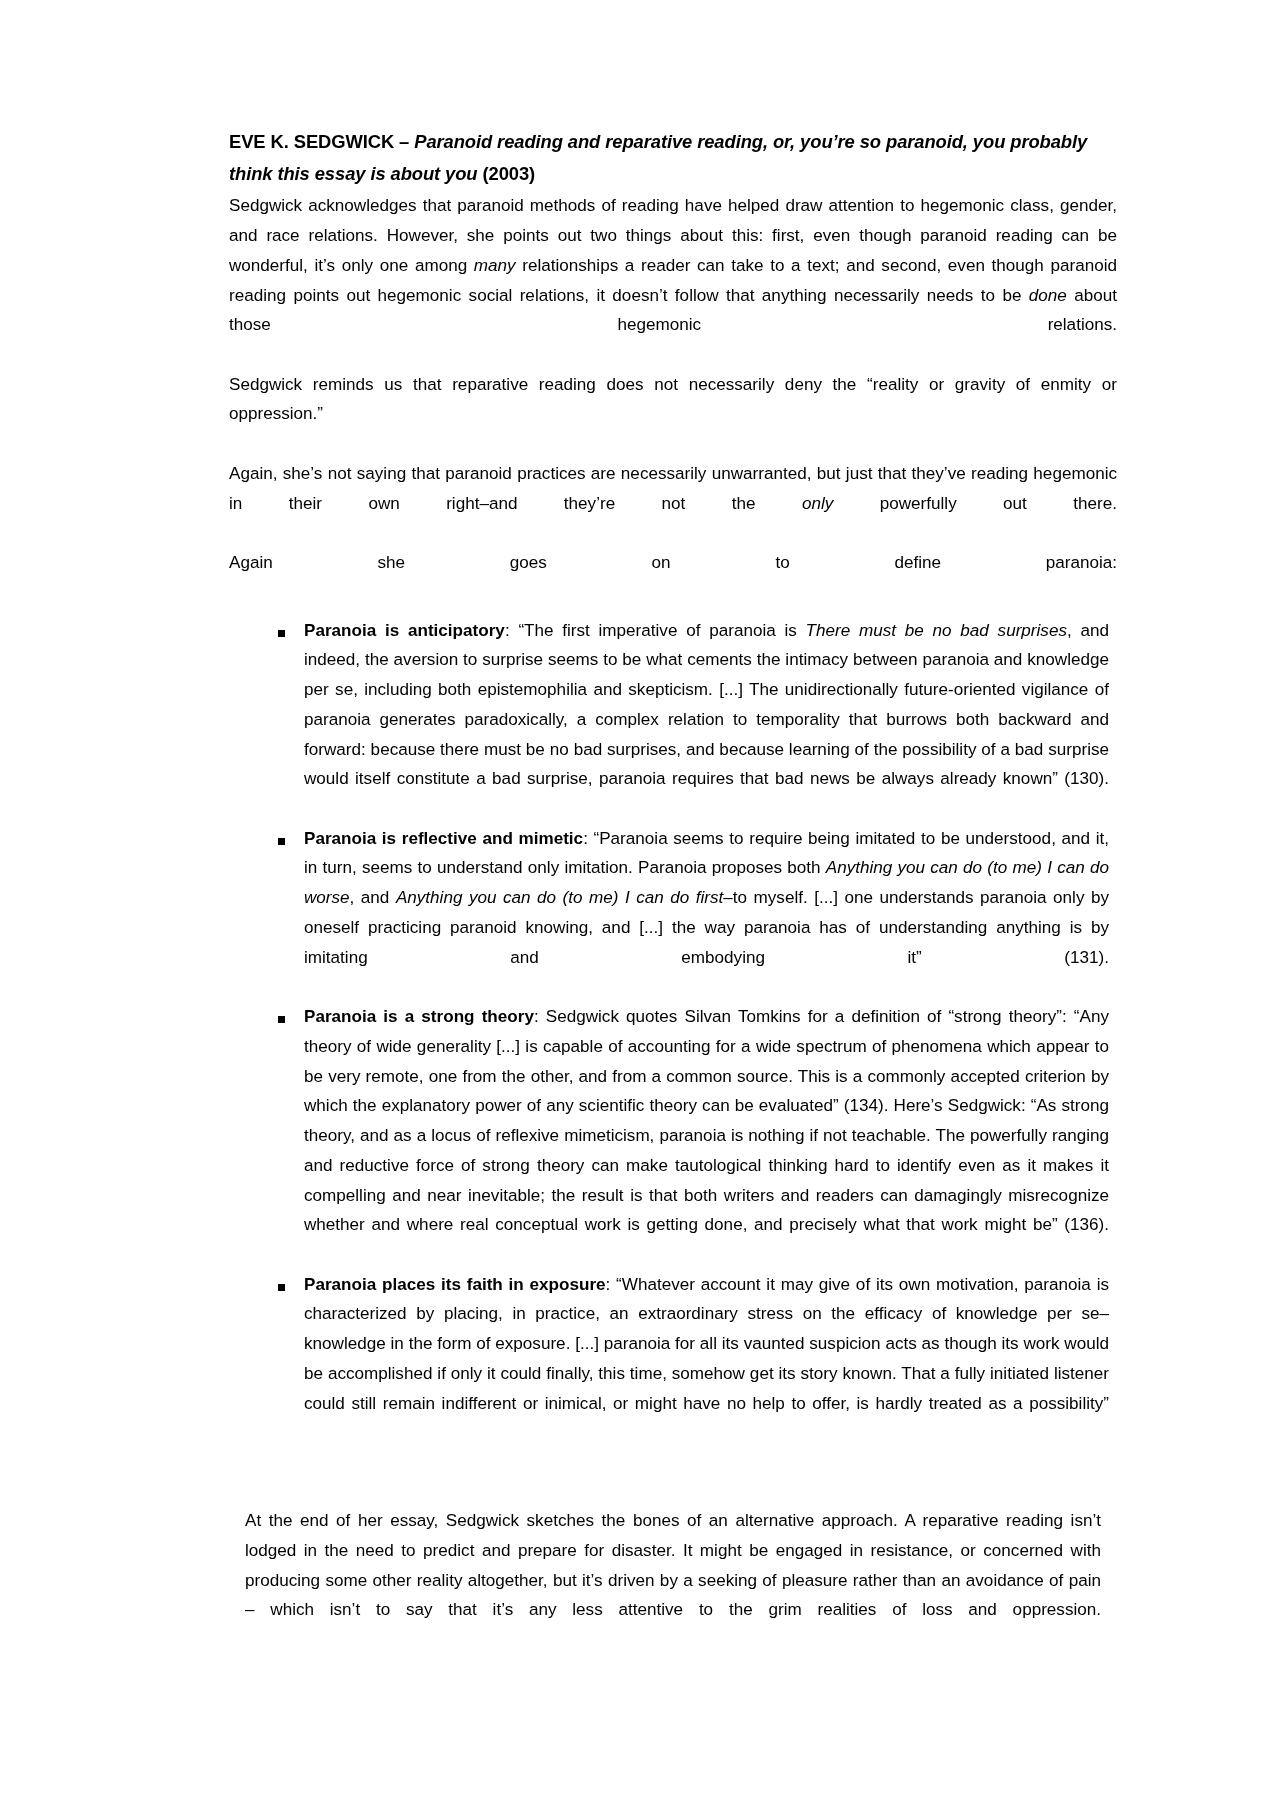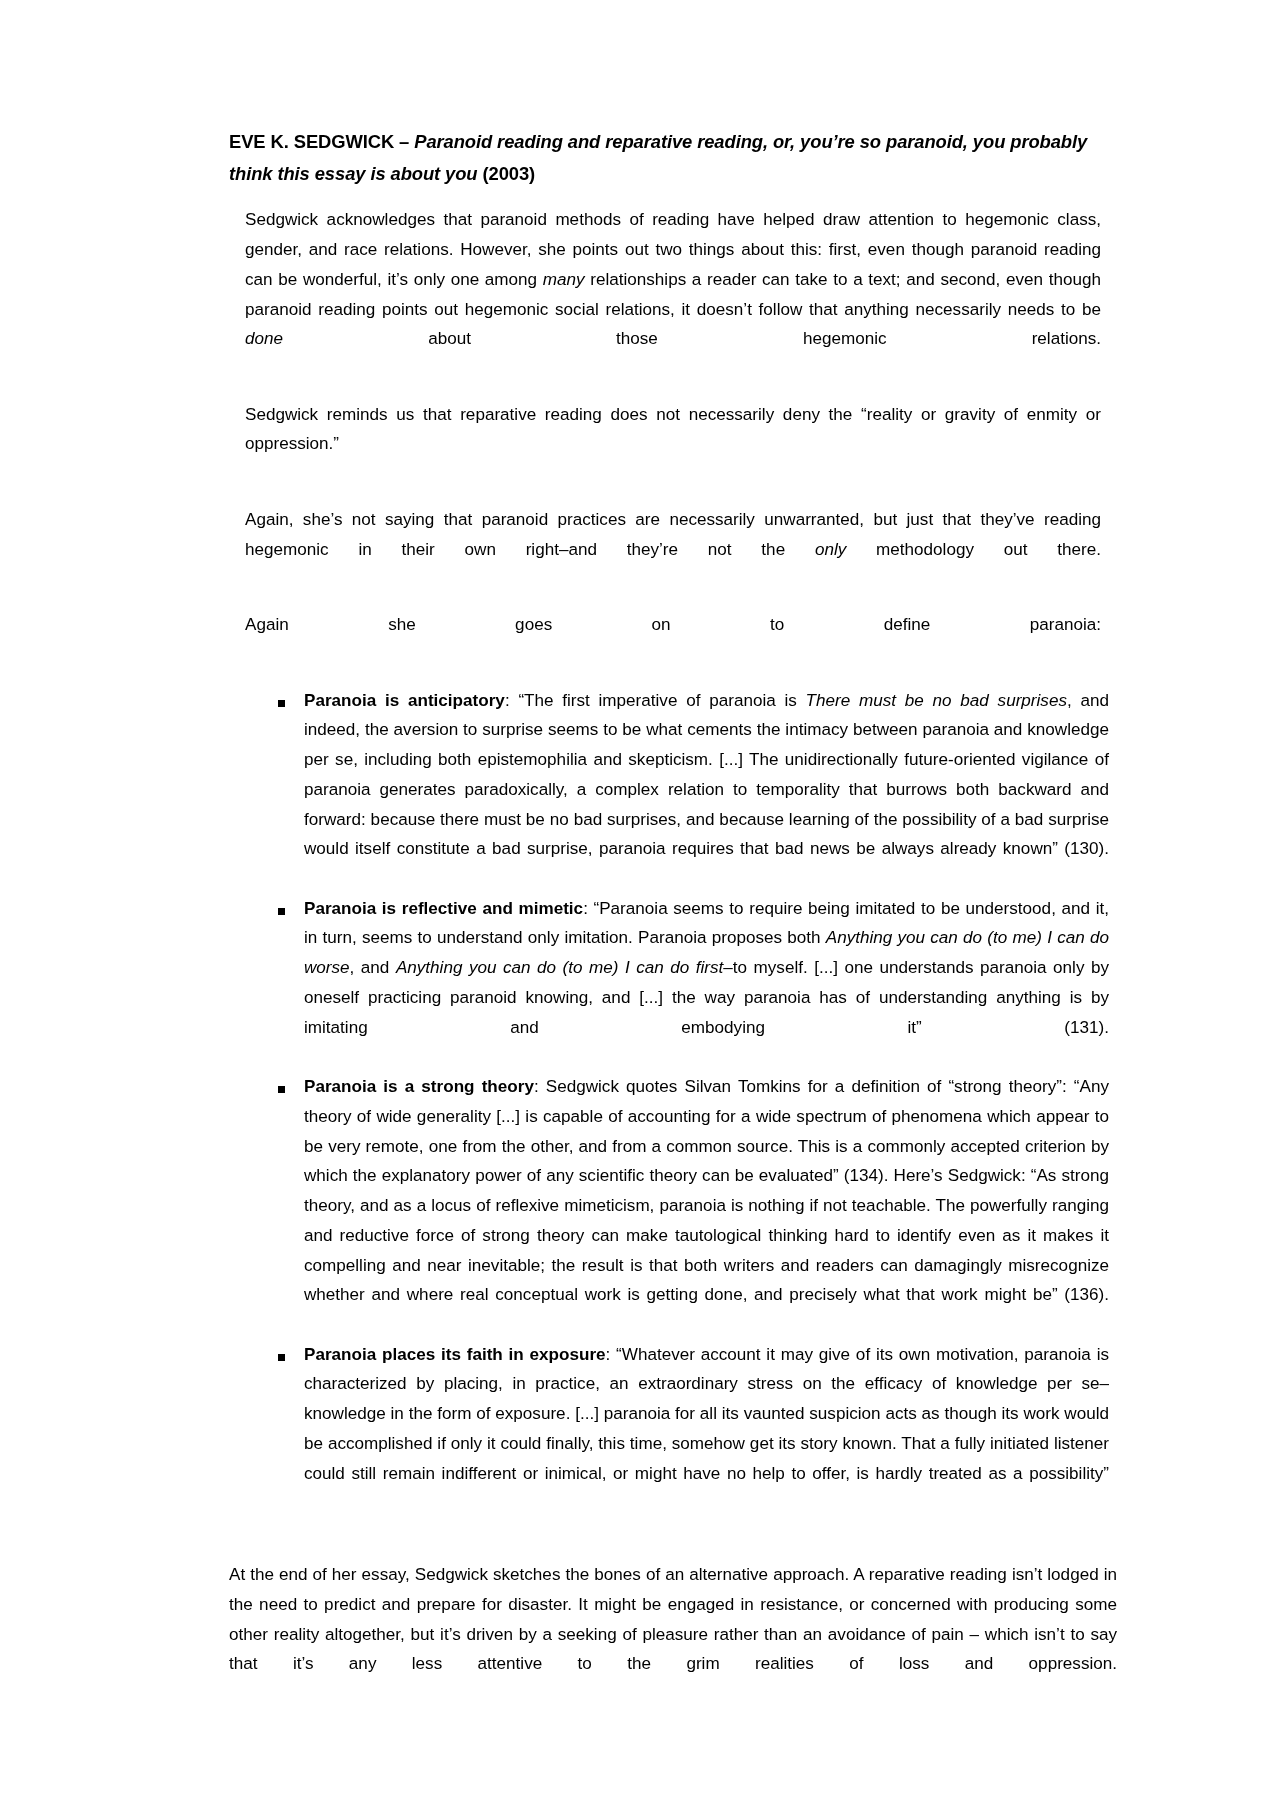--- a/index.html
+++ b/index.html
@@ -41,21 +41,21 @@
     font-style: normal;
   }
   .title .work {
     font-style: italic;
   }
   .title .year {
     font-weight: bold;
     font-style: normal;
   }
   p.para {
-    margin: 16px;
+    margin: 0;
     text-align: justify;
     text-justify: inter-word;
   }
   .bullets {
     margin: 8px;
     padding: 0;
     list-style: none;
   }
   .bullets > li {
     position: relative;
@@ -78,21 +78,21 @@
   }
   em {
     font-style: italic;
   }
   .gap {
     height: 34px;
   }
   .closing {
     text-align: justify;
     text-justify: inter-word;
-    margin: 0;
+    margin: 16px;
   }
   
   .para::after, .closing::after, .bullets > li::after {
     content: "";
     display: inline-block;
     width: 100%;
   }
 </style>
 </head>
 <body>
@@ -100,21 +100,21 @@
 <div class="page">
   <div class="doc">
 
     <div class="title">
       <span class="author">EVE K. SEDGWICK – </span><span class="work">Paranoid reading and reparative reading, or, you’re so paranoid, you probably think this essay is about you</span><span class="year"> (2003)</span>
     </div>
 
     <div id="paragraph-list">
         <p class="para"><span>Sedgwick acknowledges that paranoid methods of reading have helped draw attention to hegemonic class, gender, and race relations. However, she points out two things about this: first, even though paranoid reading can be wonderful, it’s only one among </span><em>many</em><span> relationships a reader can take to a text; and second, even though paranoid reading points out hegemonic social relations, it doesn’t follow that anything necessarily needs to be </span><em>done</em><span> about those hegemonic relations.</span></p>
         <p class="para"><span>Sedgwick reminds us that reparative reading does not necessarily deny the “reality or gravity of enmity or oppression.”</span></p>
-        <p class="para"><span>Again, she’s not saying that paranoid practices are necessarily unwarranted, but just that they’ve reading hegemonic in their own right–and they’re not the </span><em>only</em><span> methodology out there.</span></p>
+        <p class="para"><span>Again, she’s not saying that paranoid practices are necessarily unwarranted, but just that they’ve reading hegemonic in their own right–and they’re not the </span><em>only</em><span> powerfully out there.</span></p>
         <p class="para"><span>Again she goes on to define paranoia:</span></p>
       </div>
 
     <ul class="bullets" id="bullet-list">
         <li><span class="marker"></span><span class="lead">Paranoia is anticipatory</span><span>: “The first imperative of paranoia is </span><em>There must be no bad surprises</em><span>, and indeed, the aversion to surprise seems to be what cements the intimacy between paranoia and knowledge per se, including both epistemophilia and skepticism. [...] The unidirectionally future-oriented vigilance of paranoia generates paradoxically, a complex relation to temporality that burrows both backward and forward: because there must be no bad surprises, and because learning of the possibility of a bad surprise would itself constitute a bad surprise, paranoia requires that bad news be always already known” (130).</span></li>
         <li><span class="marker"></span><span class="lead">Paranoia is reflective and mimetic</span><span>: “Paranoia seems to require being imitated to be understood, and it, in turn, seems to understand only imitation. Paranoia proposes both </span><em>Anything you can do (to me) I can do worse</em><span>, and </span><em>Anything you can do (to me) I can do first</em><span>–to myself. [...] one understands paranoia only by oneself practicing paranoid knowing, and [...] the way paranoia has of understanding anything is by imitating and embodying it” (131).</span></li>
         <li><span class="marker"></span><span class="lead">Paranoia is a strong theory</span><span>: Sedgwick quotes Silvan Tomkins for a definition of “strong theory”: “Any theory of wide generality [...] is capable of accounting for a wide spectrum of phenomena which appear to be very remote, one from the other, and from a common source. This is a commonly accepted criterion by which the explanatory power of any scientific theory can be evaluated” (134). Here’s Sedgwick: “As strong theory, and as a locus of reflexive mimeticism, paranoia is nothing if not teachable. The powerfully ranging and reductive force of strong theory can make tautological thinking hard to identify even as it makes it compelling and near inevitable; the result is that both writers and readers can damagingly misrecognize whether and where real conceptual work is getting done, and precisely what that work might be” (136).</span></li>
         <li><span class="marker"></span><span class="lead">Paranoia places its faith in exposure</span><span>: “Whatever account it may give of its own motivation, paranoia is characterized by placing, in practice, an extraordinary stress on the efficacy of knowledge per se–knowledge in the form of exposure. [...] paranoia for all its vaunted suspicion acts as though its work would be accomplished if only it could finally, this time, somehow get its story known. That a fully initiated listener could still remain indifferent or inimical, or might have no help to offer, is hardly treated as a possibility”</span></li>
       </ul>
 

